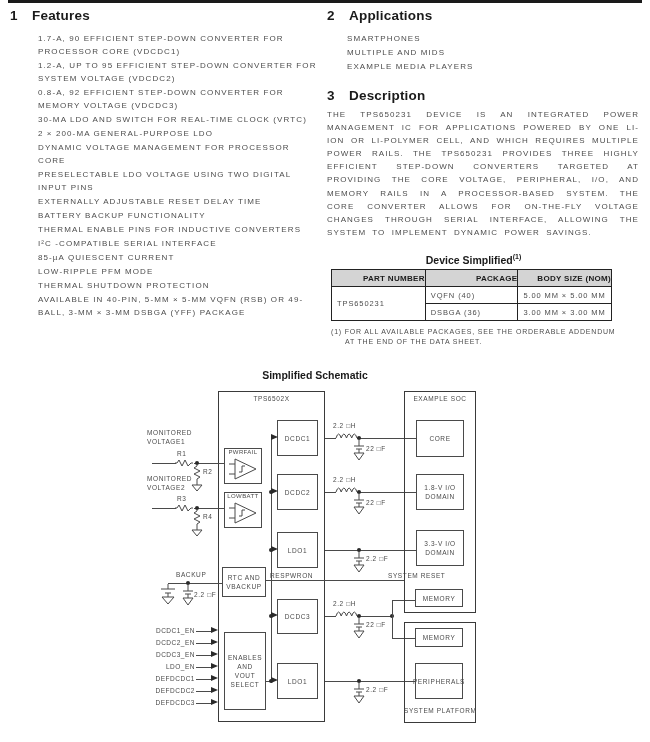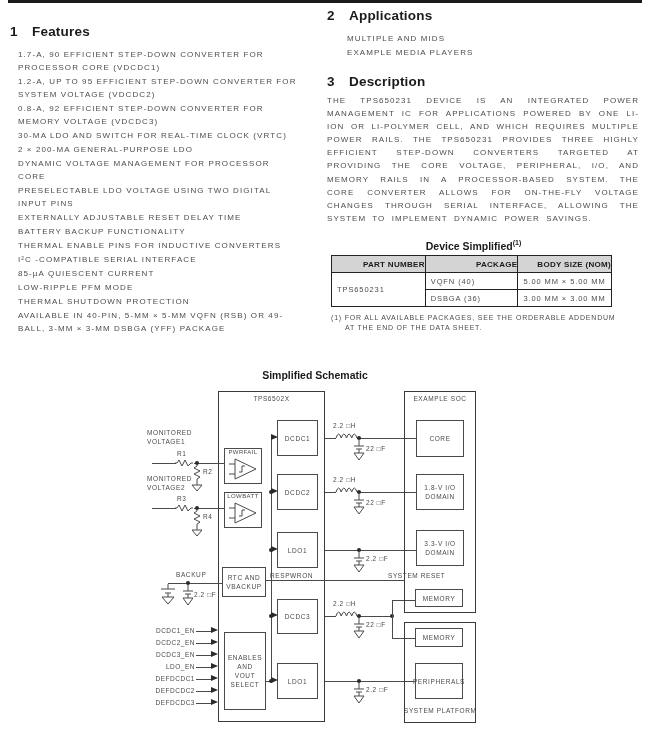--- a/index.html
+++ b/index.html
@@ -8,24 +8,24 @@
 
   .topbar { position:absolute; left:8px; top:0; width:634px; height:3px; background:#1a1a1a; }
 
   
   .h1 { font-size:13.5px; font-weight:bold; color:#1a1a1a; letter-spacing:0.2px; }
   .h1 .num { display:inline-block; width:22px; }
 
   
   .ocr { font-size:8px; letter-spacing:1.1px; color:#4d4d4d; line-height:13px; }
 
-  .col-left  { position:absolute; left:10px;  top:24px; width:312px; }
+  .col-left  { position:absolute; left:10px;  top:8px; width:312px; }
   .col-right { position:absolute; left:327px; top:8px; width:316px; }
 
-  .feat-list { margin-top:9px; margin-left:8px; width:282px; }
+  .feat-list { margin-top:9px; margin-left:28px; width:282px; }
   .feat-list li { list-style:none; margin-bottom:1px; }
 
   .app-list { margin-top:9px; margin-left:20px; }
   .app-list li { list-style:none; line-height:14px; }
 
   .desc-head { margin-top:14px; }
   .desc-text { margin-top:5px; width:312px; text-align:justify; letter-spacing:1.05px; word-spacing:3px; line-height:13.1px; }
 
   .devinfo-title { margin-top:14px; text-align:center; font-size:10.5px; font-weight:bold; color:#1a1a1a; width:285px; margin-left:4px; }
   .devinfo-title sup { font-size:7px; }
@@ -80,20 +80,21 @@
       <li>THERMAL SHUTDOWN PROTECTION</li>
       <li>AVAILABLE IN 40-PIN, 5-MM × 5-MM VQFN (RSB) OR 49-BALL, 3-MM × 3-MM DSBGA (YFF) PACKAGE</li>
     </ul>
   </div>
 
   <div class="col-right">
     <div class="h1">
       <span class="num">2</span><span>Applications</span>
     </div>
     <ul class="app-list ocr">
+      <li>SMARTPHONES</li>
       <li>MULTIPLE AND MIDS</li>
       <li>EXAMPLE MEDIA PLAYERS</li>
     </ul>
 
     <div class="h1 desc-head">
       <span class="num">3</span><span>Description</span>
     </div>
     <div class="ocr desc-text">THE TPS650231 DEVICE IS AN INTEGRATED POWER MANAGEMENT IC FOR APPLICATIONS POWERED BY ONE LI-ION OR LI-POLYMER CELL, AND WHICH REQUIRES MULTIPLE POWER RAILS. THE TPS650231 PROVIDES THREE HIGHLY EFFICIENT STEP-DOWN CONVERTERS TARGETED AT PROVIDING THE CORE VOLTAGE, PERIPHERAL, I/O, AND MEMORY RAILS IN A PROCESSOR-BASED SYSTEM. THE CORE CONVERTER ALLOWS FOR ON-THE-FLY VOLTAGE CHANGES THROUGH SERIAL INTERFACE, ALLOWING THE SYSTEM TO IMPLEMENT DYNAMIC POWER SAVINGS.</div>
 
     <div class="devinfo-title">

